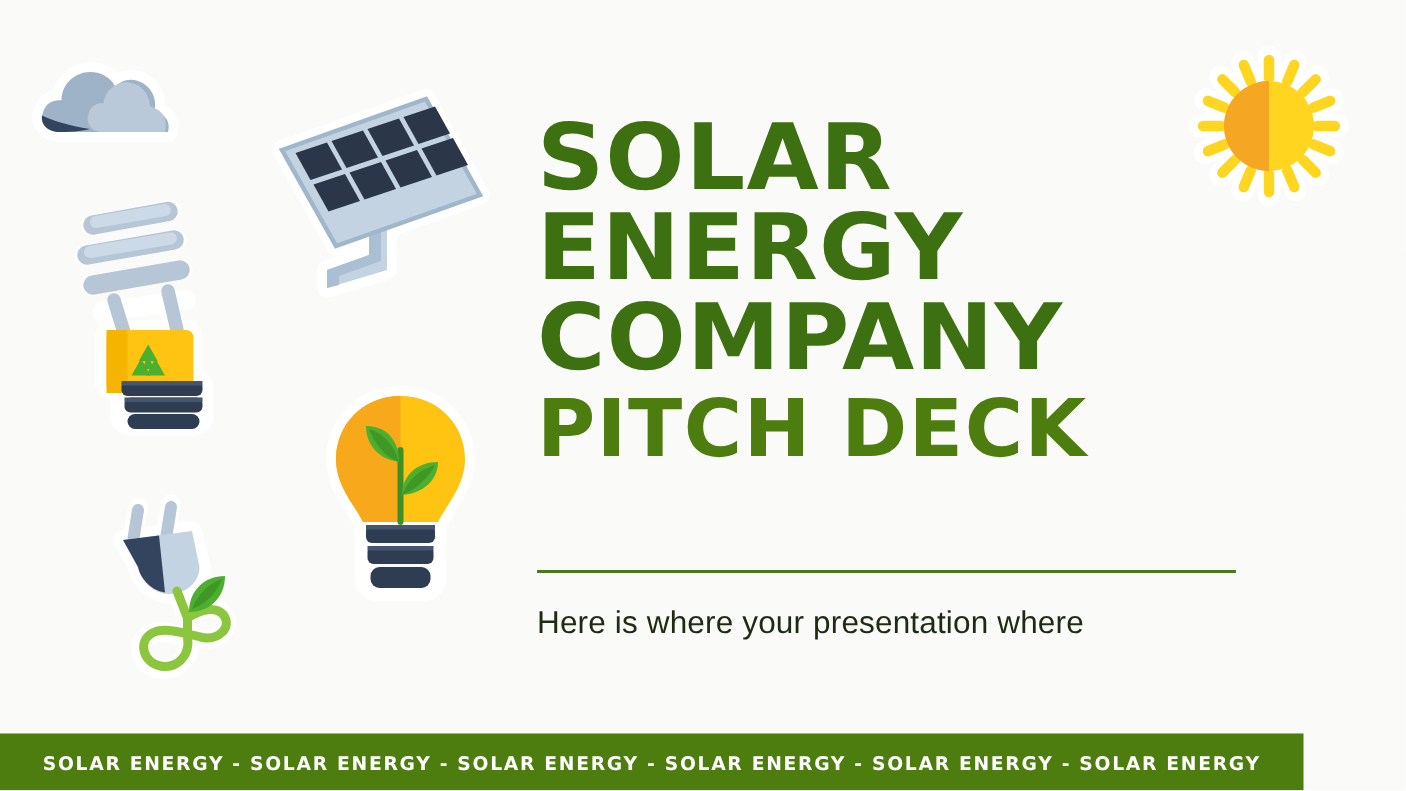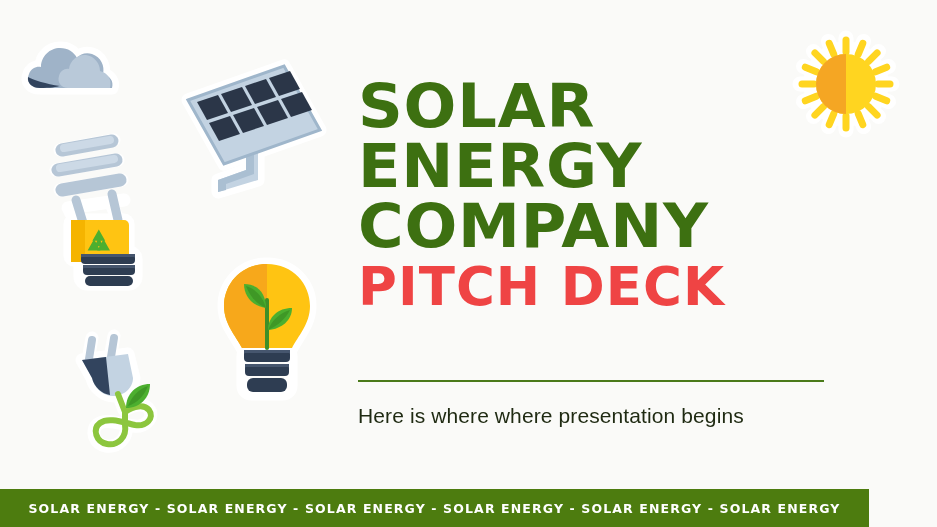--- a/index.html
+++ b/index.html
@@ -46,21 +46,21 @@
   .title-line.l2 { font-size: 61px; }
   .title-line.l3 { font-size: 61px; }
 
   .subtitle-line {
     display: block;
     font-family: "DejaVu Sans", sans-serif;
     font-weight: 700;
     font-size: 53px;
     line-height: 1.04;
     letter-spacing: 0.02em;
-    color: #ef4444;
+    color: #4d7c0f;
     white-space: nowrap;
     text-transform: uppercase;
     margin-top: 4px;
   }
 
   .rule {
     position: absolute;
     left: 358px;
     top: 380px;
     width: 466px;
@@ -323,19 +323,19 @@
 
   <div class="title-block">
     <span class="title-line l1">SOLAR</span>
     <span class="title-line l2">ENERGY</span>
     <span class="title-line l3">COMPANY</span>
     <span class="subtitle-line">PITCH DECK</span>
   </div>
 
   <div class="rule"></div>
 
-  <div class="tagline">Here is where where presentation begins</div>
+  <div class="tagline">Here is where your presentation where</div>
 
   <div class="banner">
     <span class="banner-text">SOLAR ENERGY - SOLAR ENERGY - SOLAR ENERGY - SOLAR ENERGY - SOLAR ENERGY - SOLAR ENERGY</span>
   </div>
 
 </div>
 
 </body></html>

